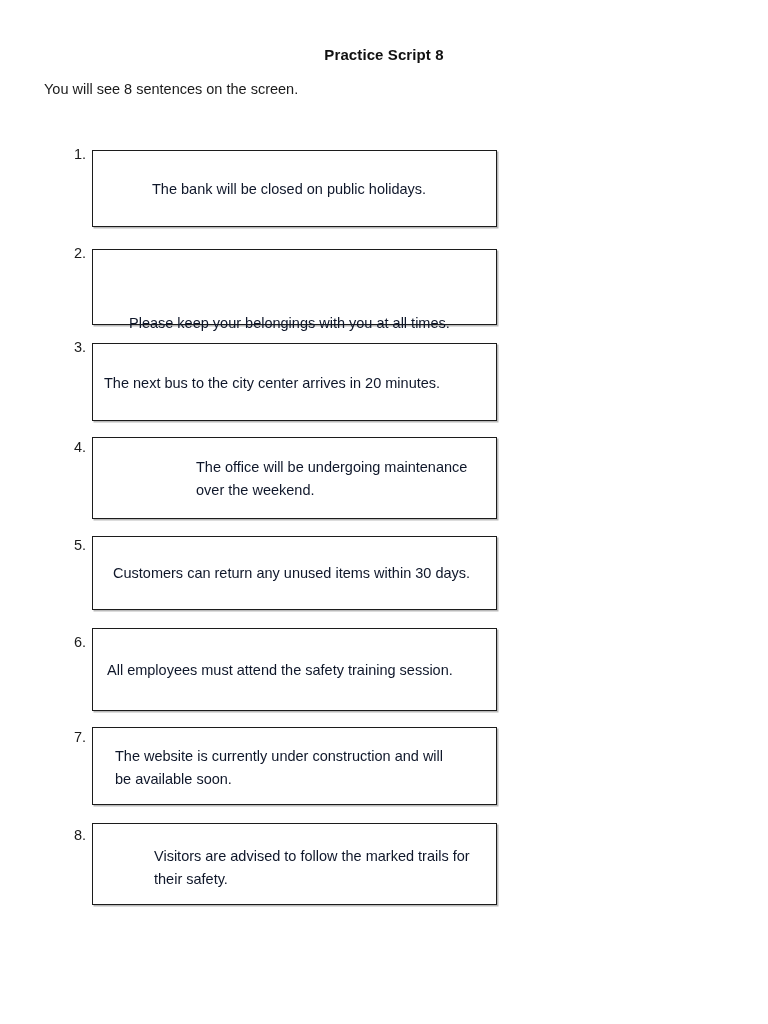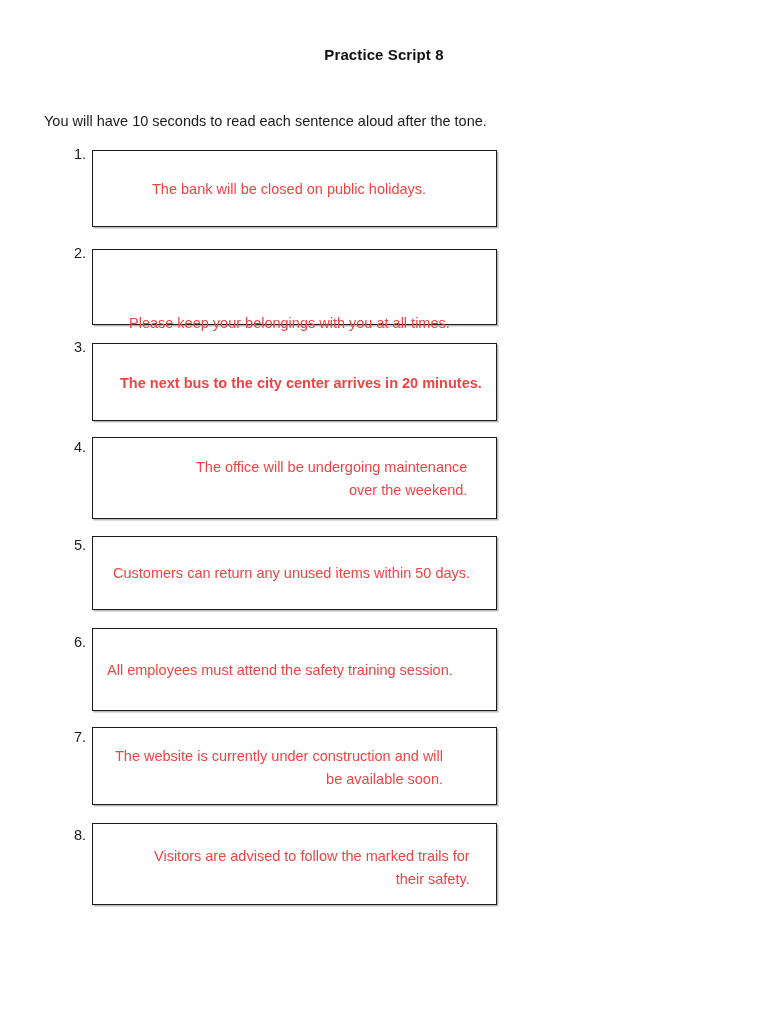--- a/index.html
+++ b/index.html
@@ -57,61 +57,61 @@
     width: 405px;
     box-sizing: border-box;
     border: 1.6px solid #1c1c1c;
     background: #ffffff;
     box-shadow: 1.5px 1.5px 0 0 #b9b9b9;
   }
   .sentence-text {
     position: absolute;
     font-size: 14.5px;
     line-height: 23px;
-    color: #ef4444;
-    text-align: right;
+    color: #0f172a;
+    text-align: left;
     white-space: pre-line;
   }
 </style>
 </head>
 <body>
 
 <div class="page">
 
   <div class="doc-title">Practice Script 8</div>
 
+  <div class="intro intro-1">You will see 8 sentences on the screen.</div>
 
-  <div class="intro intro-2">You will have 10 seconds to read each sentence aloud after the tone.</div>
 
   <div id="items-container">
       <div class="item">
         <div class="item-number" style="top: 146px;">1.</div>
         <div class="sentence-box" style="top: 150px; height: 77px;"></div>
         <div class="sentence-text" style="left: 152px; top: 178px;">The bank will be closed on public holidays.</div>
       </div>
       <div class="item">
         <div class="item-number" style="top: 245px;">2.</div>
         <div class="sentence-box" style="top: 249px; height: 76px;"></div>
         <div class="sentence-text" style="left: 129px; top: 277px; margin-top: 35px;">Please keep your belongings with you at all times.</div>
       </div>
       <div class="item">
         <div class="item-number" style="top: 339px;">3.</div>
         <div class="sentence-box" style="top: 343px; height: 78px;"></div>
-        <div class="sentence-text" style="left: 120px; top: 372px; font-weight: bold;">The next bus to the city center arrives in 20 minutes.</div>
+        <div class="sentence-text" style="left: 104px; top: 372px;">The next bus to the city center arrives in 20 minutes.</div>
       </div>
       <div class="item">
         <div class="item-number" style="top: 439px;">4.</div>
         <div class="sentence-box" style="top: 437px; height: 82px;"></div>
         <div class="sentence-text" style="left: 152px; top: 456px; margin-left: 44px;">The office will be undergoing maintenance
 over the weekend.</div>
       </div>
       <div class="item">
         <div class="item-number" style="top: 537px;">5.</div>
         <div class="sentence-box" style="top: 536px; height: 74px;"></div>
-        <div class="sentence-text" style="left: 113px; top: 562px;">Customers can return any unused items within 50 days.</div>
+        <div class="sentence-text" style="left: 113px; top: 562px;">Customers can return any unused items within 30 days.</div>
       </div>
       <div class="item">
         <div class="item-number" style="top: 634px;">6.</div>
         <div class="sentence-box" style="top: 628px; height: 83px;"></div>
         <div class="sentence-text" style="left: 107px; top: 659px;">All employees must attend the safety training session.</div>
       </div>
       <div class="item">
         <div class="item-number" style="top: 729px;">7.</div>
         <div class="sentence-box" style="top: 727px; height: 78px;"></div>
         <div class="sentence-text" style="left: 115px; top: 745px;">The website is currently under construction and will

